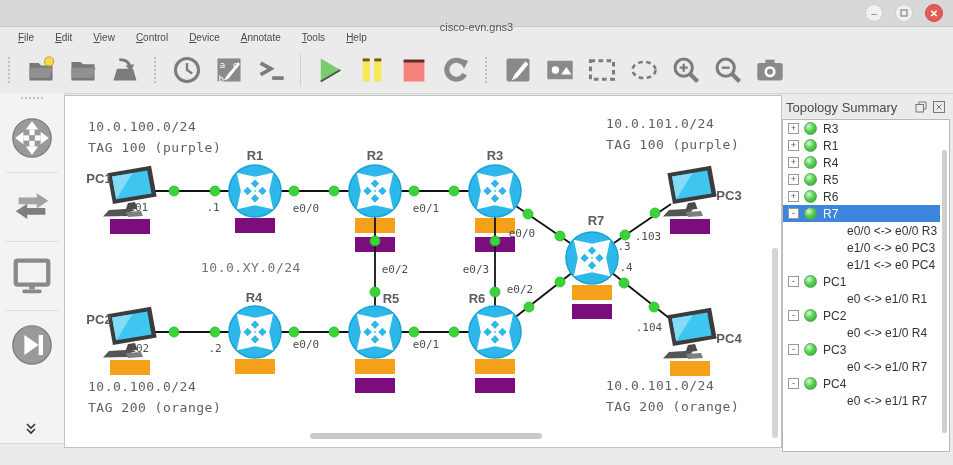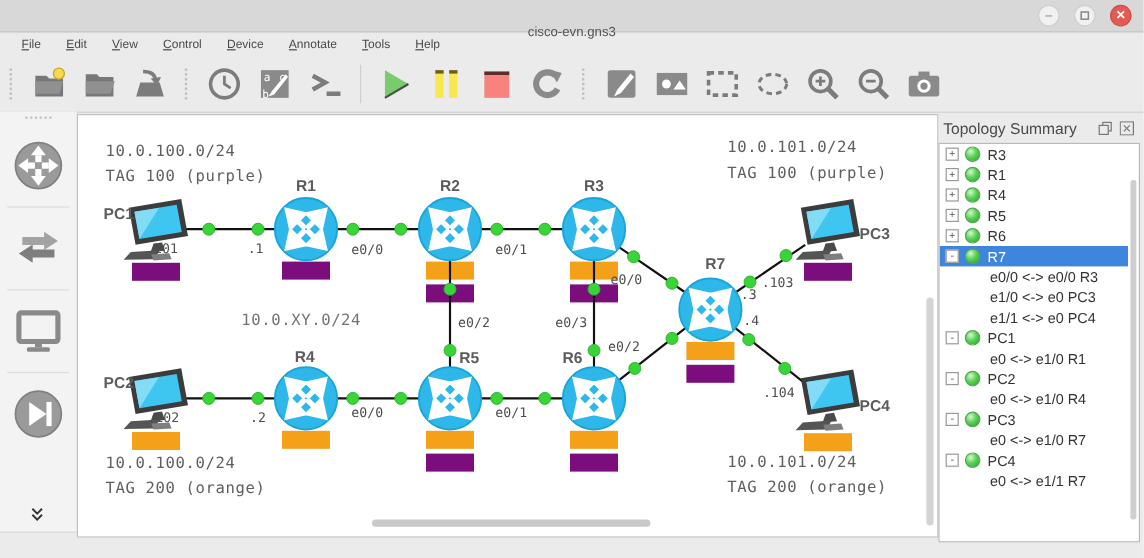--- a/index.html
+++ b/index.html
@@ -49,21 +49,21 @@
   .panel{position:absolute;left:782px;top:97px;width:168px;height:357px;}
   .panel-header{height:20px;display:flex;align-items:center;}
   .panel-title{font-size:13px;color:#4a4a4a;flex:1;padding-left:4px;}
   .panel-btn{width:14px;height:14px;margin-right:4px;display:flex;align-items:center;justify-content:center;}
   .panel-list{position:absolute;left:0;top:22px;width:168px;height:333px;background:#fff;border:1px solid #b9b9b9;box-sizing:border-box;overflow:hidden;}
   .tree-row{height:17px;display:flex;align-items:center;font-size:12px;color:#333;margin-right:9px;}
   .tree-row.selected{background:#3e86dd;color:#fff;}
   .expander{width:11px;height:11px;border:1px solid #999;background:#fff;font-size:9px;line-height:9px;text-align:center;color:#555;margin-left:5px;box-sizing:border-box;flex:none;}
   .sphere{width:13px;height:13px;border-radius:50%;margin-left:5px;flex:none;background:radial-gradient(circle at 35% 30%,#d6f8d0,#58d356 45%,#23a229);border:1px solid #57a557;box-sizing:border-box;}
   .tree-label{margin-left:6px;white-space:nowrap;}
-  .tree-row.child{padding-left:36px;text-align:right;}
+  .tree-row.child{padding-left:58px;text-align:right;}
   .panel-scroll{position:absolute;right:2px;top:30px;width:5px;height:283px;border-radius:2px;background:#cfcfcf;}
 </style>
 </head>
 <body>
 
 <div class="window">
 
   <div class="titlebar">
     <div class="title">cisco-evn.gns3</div>
     <div class="winbtns">

